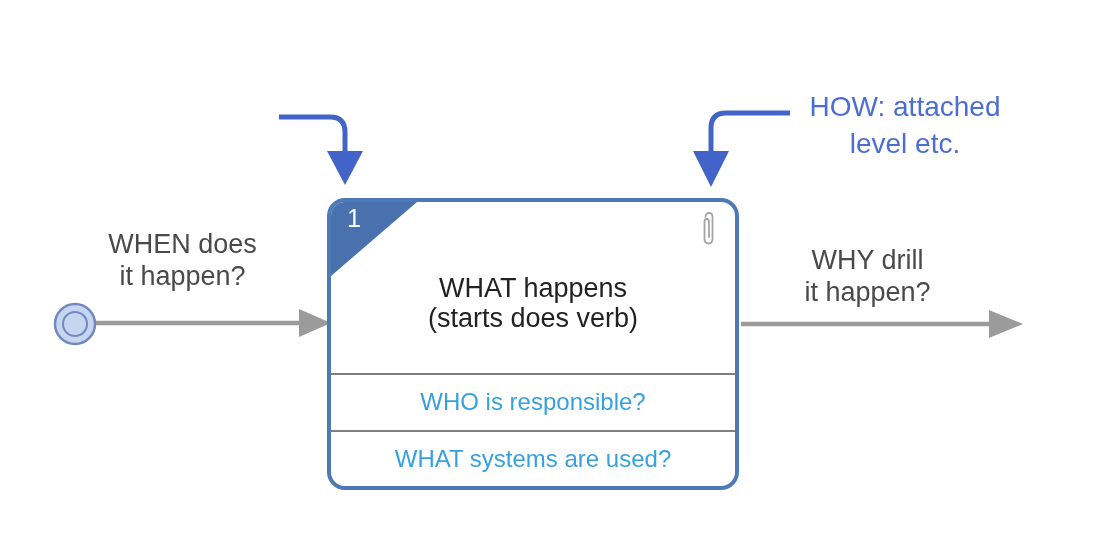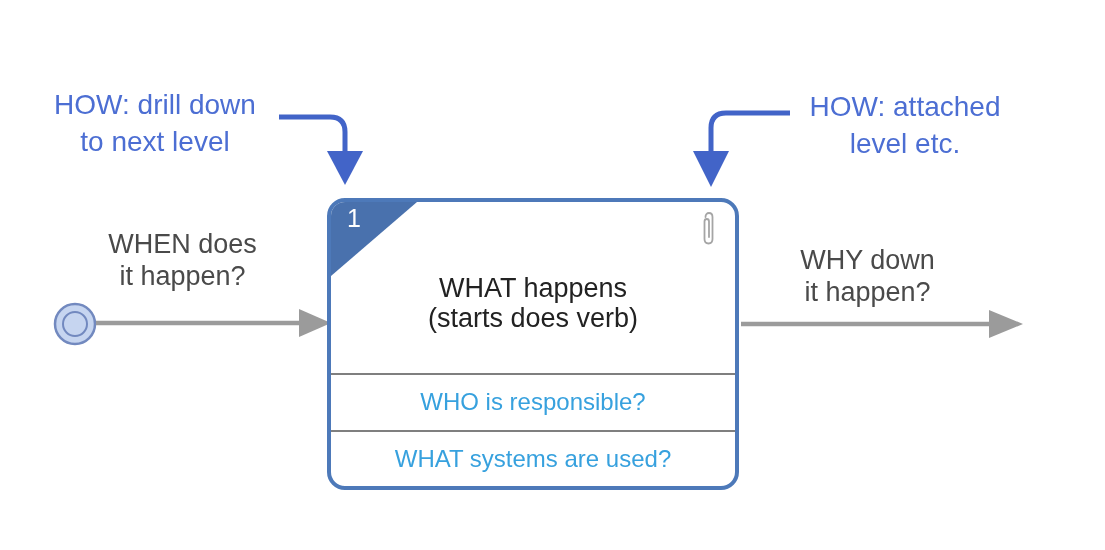--- a/index.html
+++ b/index.html
@@ -73,37 +73,33 @@
       <path d="M279,117 L330,117 Q345,117 345,132 L345,153" fill="none" stroke="#4264c8" stroke-width="5"></path>
       <polygon points="327,151 363,151 345,185" fill="#4264c8"></polygon>
     </g>
 
     <g>
       <path d="M790,113 L726,113 Q711,113 711,128 L711,153" fill="none" stroke="#4264c8" stroke-width="5"></path>
       <polygon points="693,151 729,151 711,187" fill="#4264c8"></polygon>
     </g>
   </svg>
 
-  <div class="annotation left">
-    <div>HOW: drill down</div>
-    <div>to next level</div>
-  </div>
 
   <div class="annotation right">
     <div>HOW: attached</div>
     <div>level etc.</div>
   </div>
 
   <div class="side-label when">
     <div>WHEN does</div>
     <div>it happen?</div>
   </div>
 
   <div class="side-label why">
-    <div>WHY down</div>
+    <div>WHY drill</div>
     <div>it happen?</div>
   </div>
 
   <div class="process-box">
 
     <svg class="pb-corner" viewBox="0 0 90 80">
       <polygon points="0,0 86,0 0,74" fill="#4971ad"></polygon>
     </svg>
     <span class="pb-number">1</span>
 

